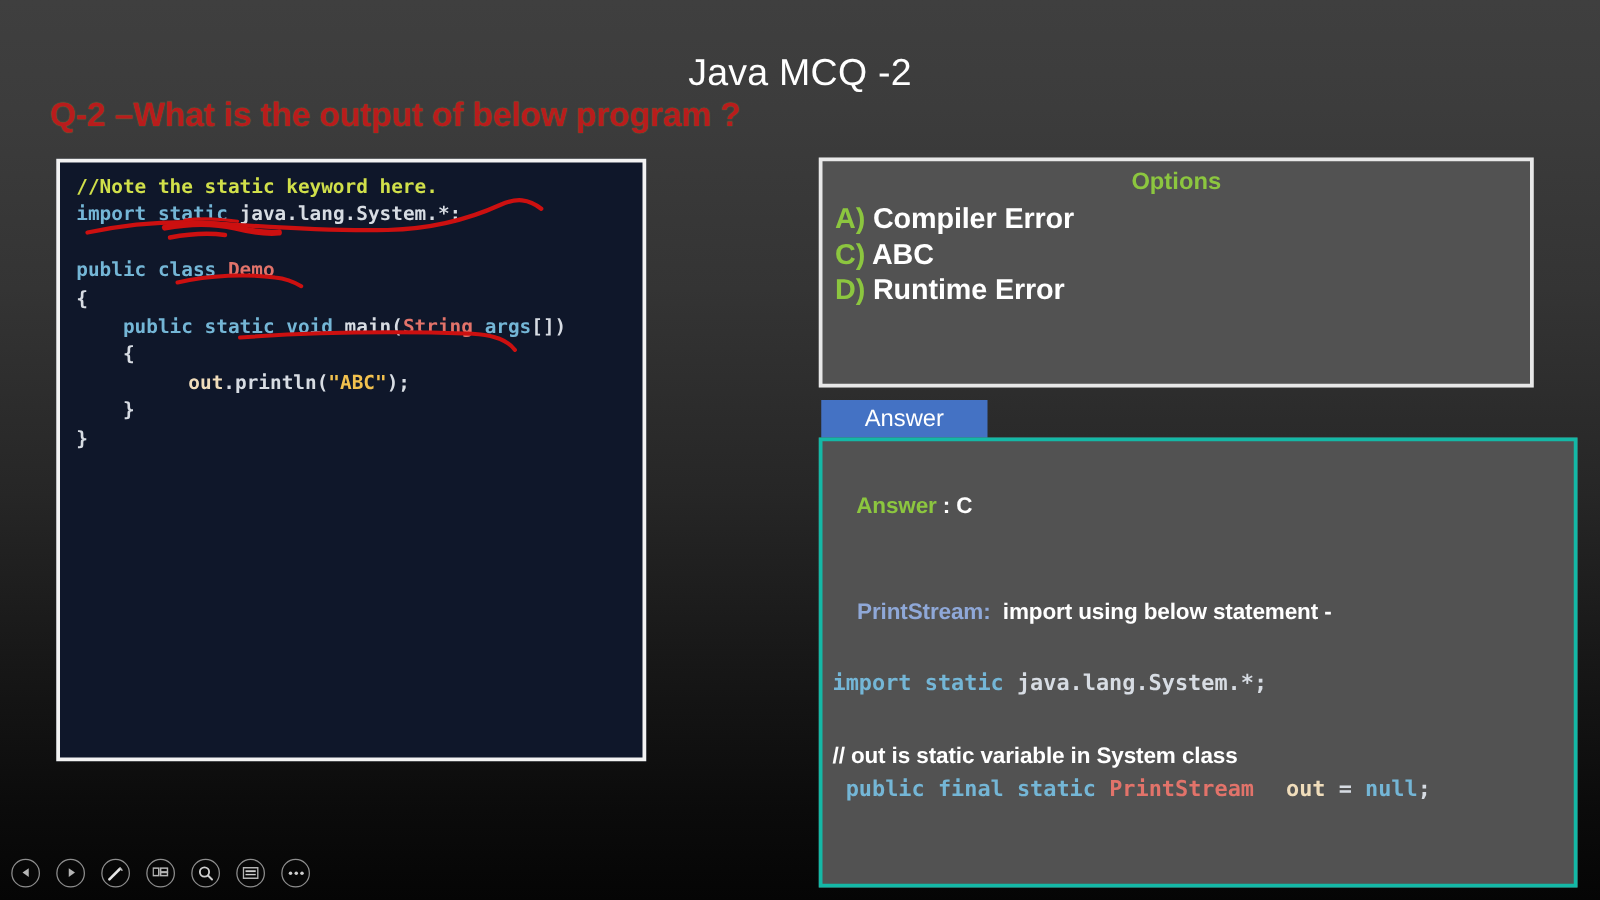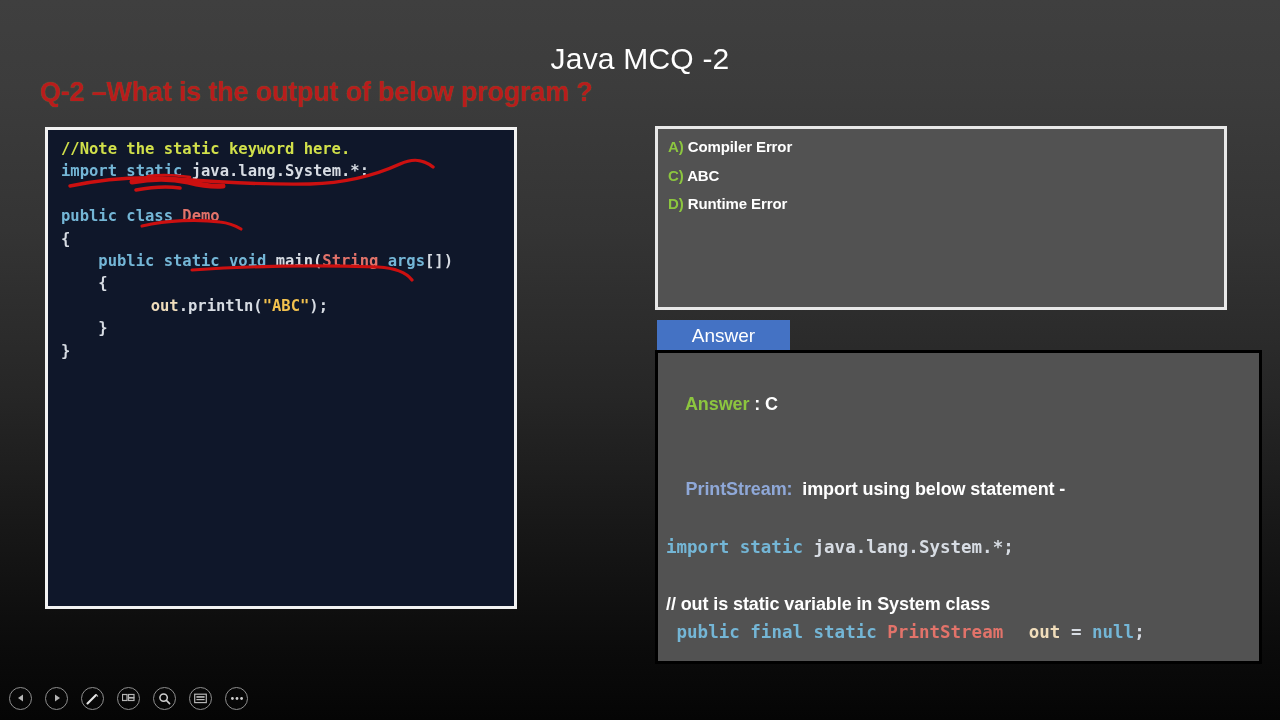--- a/index.html
+++ b/index.html
@@ -108,21 +108,21 @@
     text-align: center;
     color: #8cc63f;
     font-size: 19px;
     font-weight: bold;
     line-height: 26px;
     margin-bottom: 1px;
   }
 
   .option-row {
     color: #ffffff;
-    font-size: 15px;
+    font-size: 23px;
     font-weight: bold;
     line-height: 28.5px;
     letter-spacing: -0.1px;
     white-space: normal;
   }
   .option-letter { color: #8cc63f; }
 
   
   #answer-button {
     position: absolute;
@@ -140,23 +140,23 @@
     line-height: 1;
     cursor: pointer;
   }
 
   
   #explanation-panel {
     position: absolute;
     left: 655px;
     top: 350px;
     width: 607px;
-    height: 314px;
+    height: 360px;
     background: #525252;
-    border: 3px solid #000000;
+    border: 3px solid #14b8a6;
     padding: 8px 0 0 8px;
     overflow: hidden;
   }
 
   .exp-line {
     font-size: 18px;
     line-height: 28.6px;
     white-space: pre;
     color: #ffffff;
   }
@@ -218,20 +218,21 @@
       <path d="M100 46 C 115 44, 128 45, 142 47" stroke-width="2.6"></path>
 
       <path d="M94 96 C 120 90, 150 89, 172 92 C 182 93, 188 96, 193 99" stroke-width="3.2"></path>
 
       <path d="M144 140 C 200 136, 270 135, 330 137 C 348 138, 358 142, 364 150" stroke-width="3.2"></path>
     </g>
   </svg>
 </div>
 
 <div id="options-panel">
+  <div id="options-title">Options</div>
   <div id="options-list">
       <div class="option-row"><span class="option-letter">A) </span><span>Compiler Error</span></div>
       <div class="option-row"><span class="option-letter">C) </span><span>ABC</span></div>
       <div class="option-row"><span class="option-letter">D) </span><span>Runtime Error</span></div>
     </div>
 </div>
 
 <div id="answer-button">Answer</div>
 
 <div id="explanation-panel">

